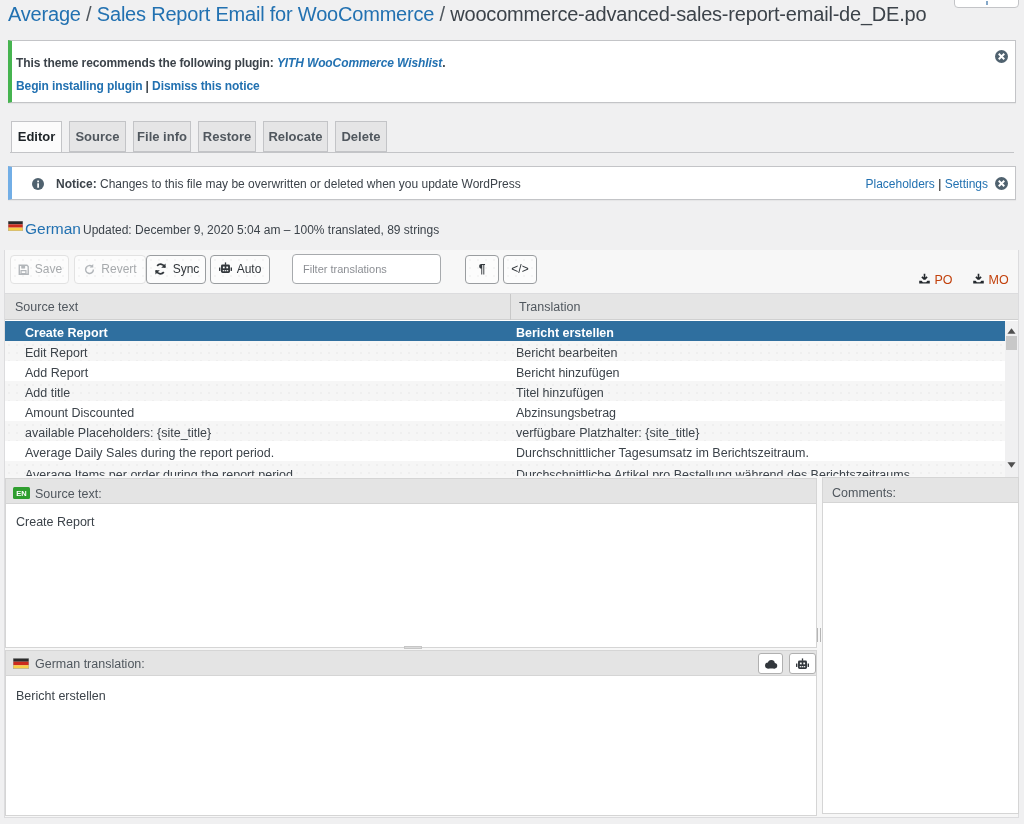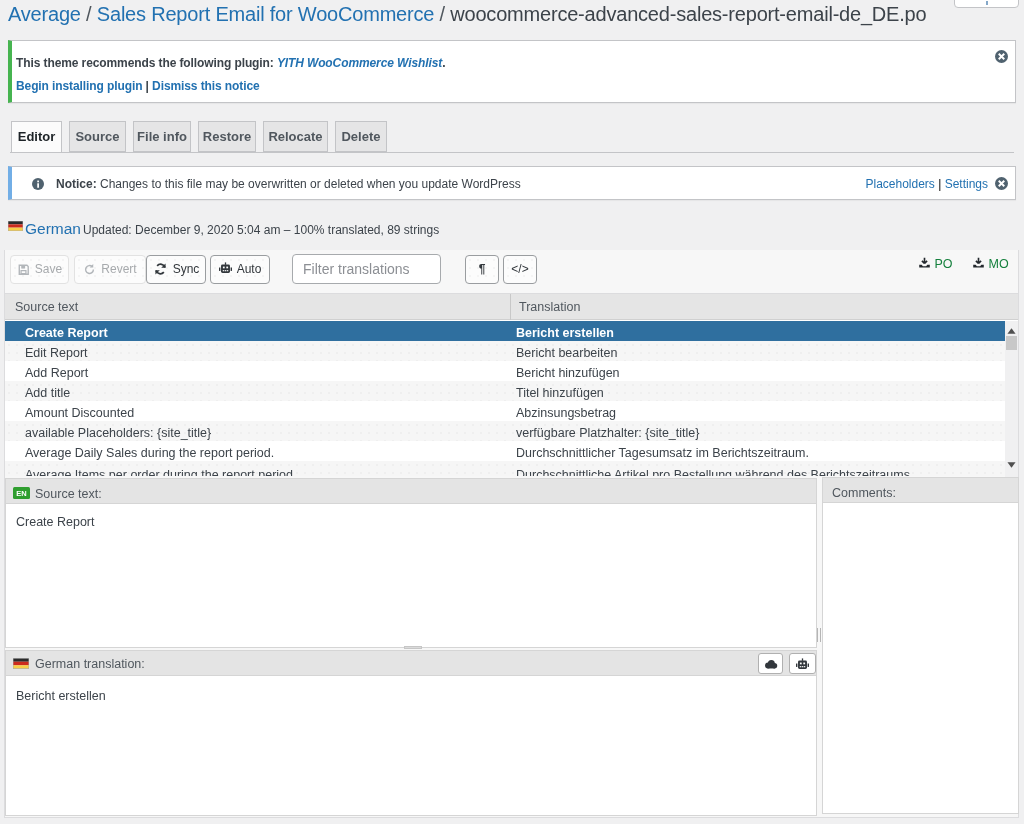--- a/index.html
+++ b/index.html
@@ -32,22 +32,22 @@
 
 #gflag{left:8px;top:221px;width:15px;height:10px}
 #gname{left:25px;top:220px;font-size:15.5px;color:#2271b1}
 #gupd{left:83px;top:223px;font-size:12px;color:#3c434a}
 
 #wrap{left:4px;top:250px;width:1015px;height:568px;background:#f7f7f7;border:1px solid #dcdcde;border-top:none}
 
 .btn{position:absolute;top:5px;height:29px;background:#fcfcfc;background-image:radial-gradient(circle,#f4f4f4 1px,rgba(0,0,0,0) 1.1px);background-size:8px 8px;border-radius:4px;font-size:12px;color:#32373c;border:1px solid #9a9da0;text-align:center;line-height:27px;white-space:nowrap}
 .btn.dis{border-color:#e2e2e2;color:#a7aaad}
 .btn svg{vertical-align:-3px;margin-right:5px}
-#filter{position:absolute;left:287px;top:4px;width:149px;height:30px;background:#fff;border:1px solid #a7aaad;border-radius:4px;font-size:14px;color:#8c8f94;line-height:28px;padding-left:10px}
-.dl{position:absolute;top:7px;font-size:12.5px;color:#15803d}
+#filter{position:absolute;left:287px;top:4px;width:149px;height:30px;background:#fff;border:1px solid #a7aaad;border-radius:4px;font-size:11px;color:#8c8f94;line-height:28px;padding-left:10px}
+.dl{position:absolute;top:23px;font-size:12.5px;color:#c2410c}
 
 #tbl{position:absolute;left:0;top:43px;width:1013px;height:183px;background:#fff;border-top:1px solid #dcdcde;border-bottom:1px solid #dcdcde}
 #thead{position:absolute;left:0;top:0;width:1013px;height:26px;background:#e5e5e5;border-bottom:1px solid #d0d0d0;font-size:12.5px;color:#50575e}
 #thead .c1{position:absolute;left:10px;top:6px}
 #thead .c2{position:absolute;left:514px;top:6px}
 #thead .vd{position:absolute;left:505px;top:0;width:1px;height:26px;background:#c8c8c8}
 .row{position:absolute;left:0;width:1000px;height:20px;font-size:12.5px;color:#3c434a;line-height:25px}
 .row .s{position:absolute;left:20px;white-space:nowrap}
 .row .t{position:absolute;left:511px;white-space:nowrap}
 .row.sel{background:#2f6f9f;color:#fff}

